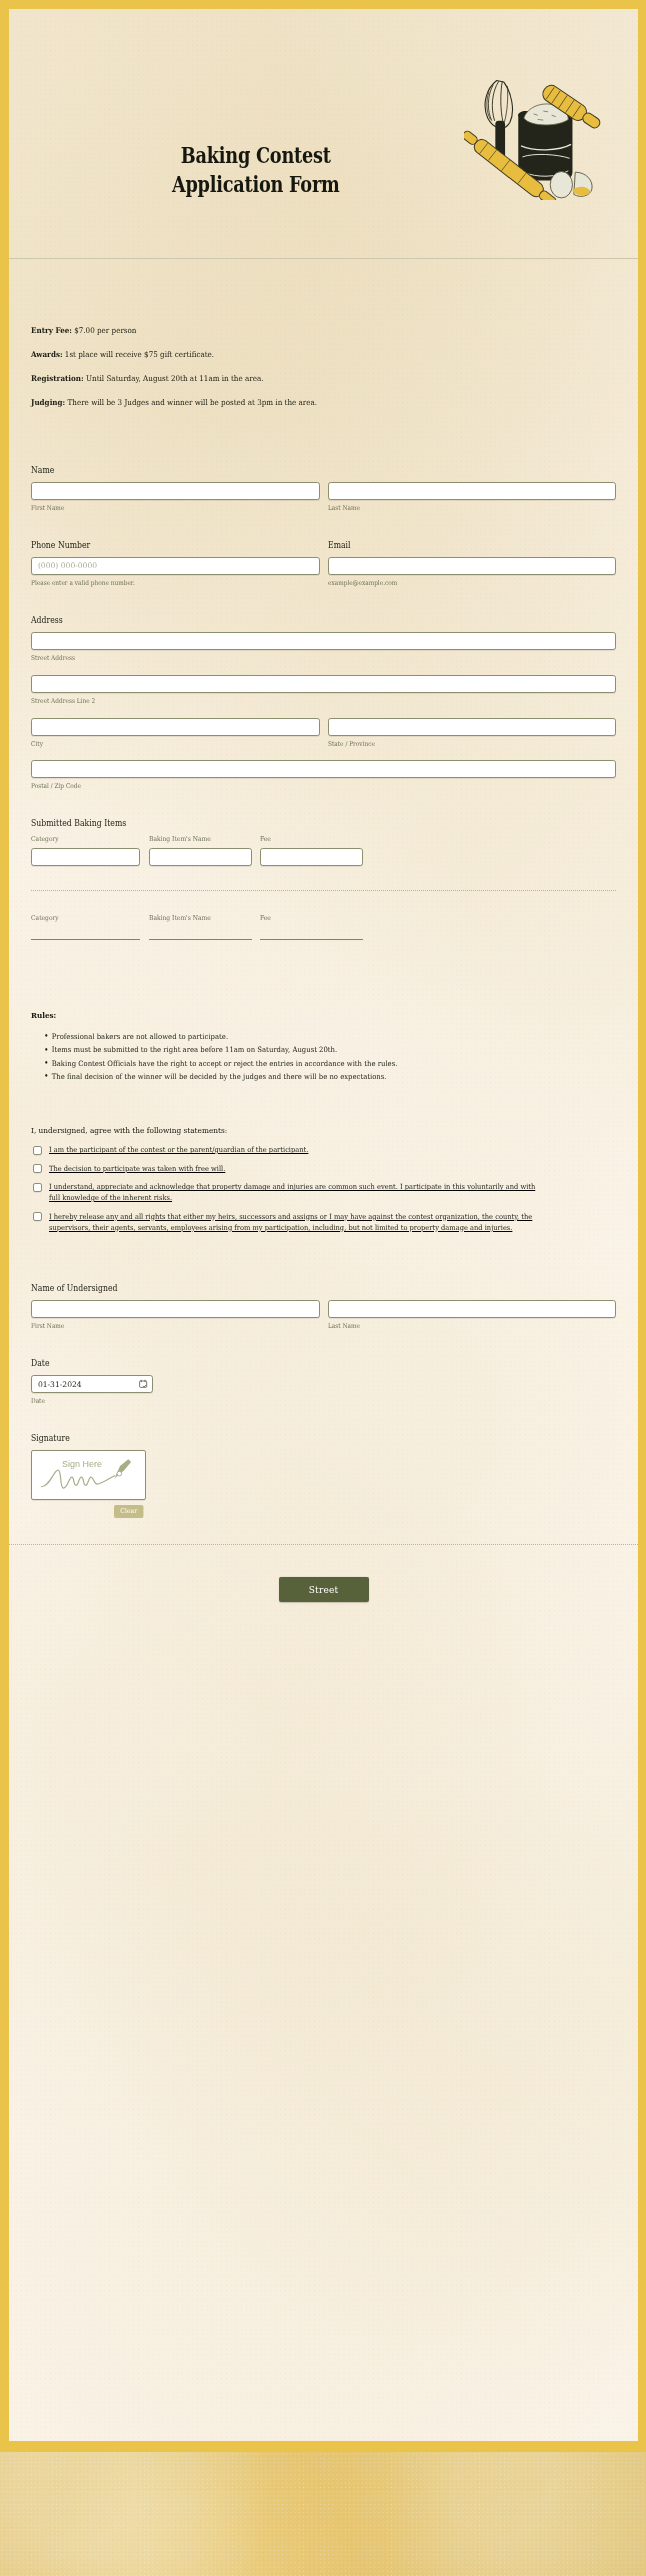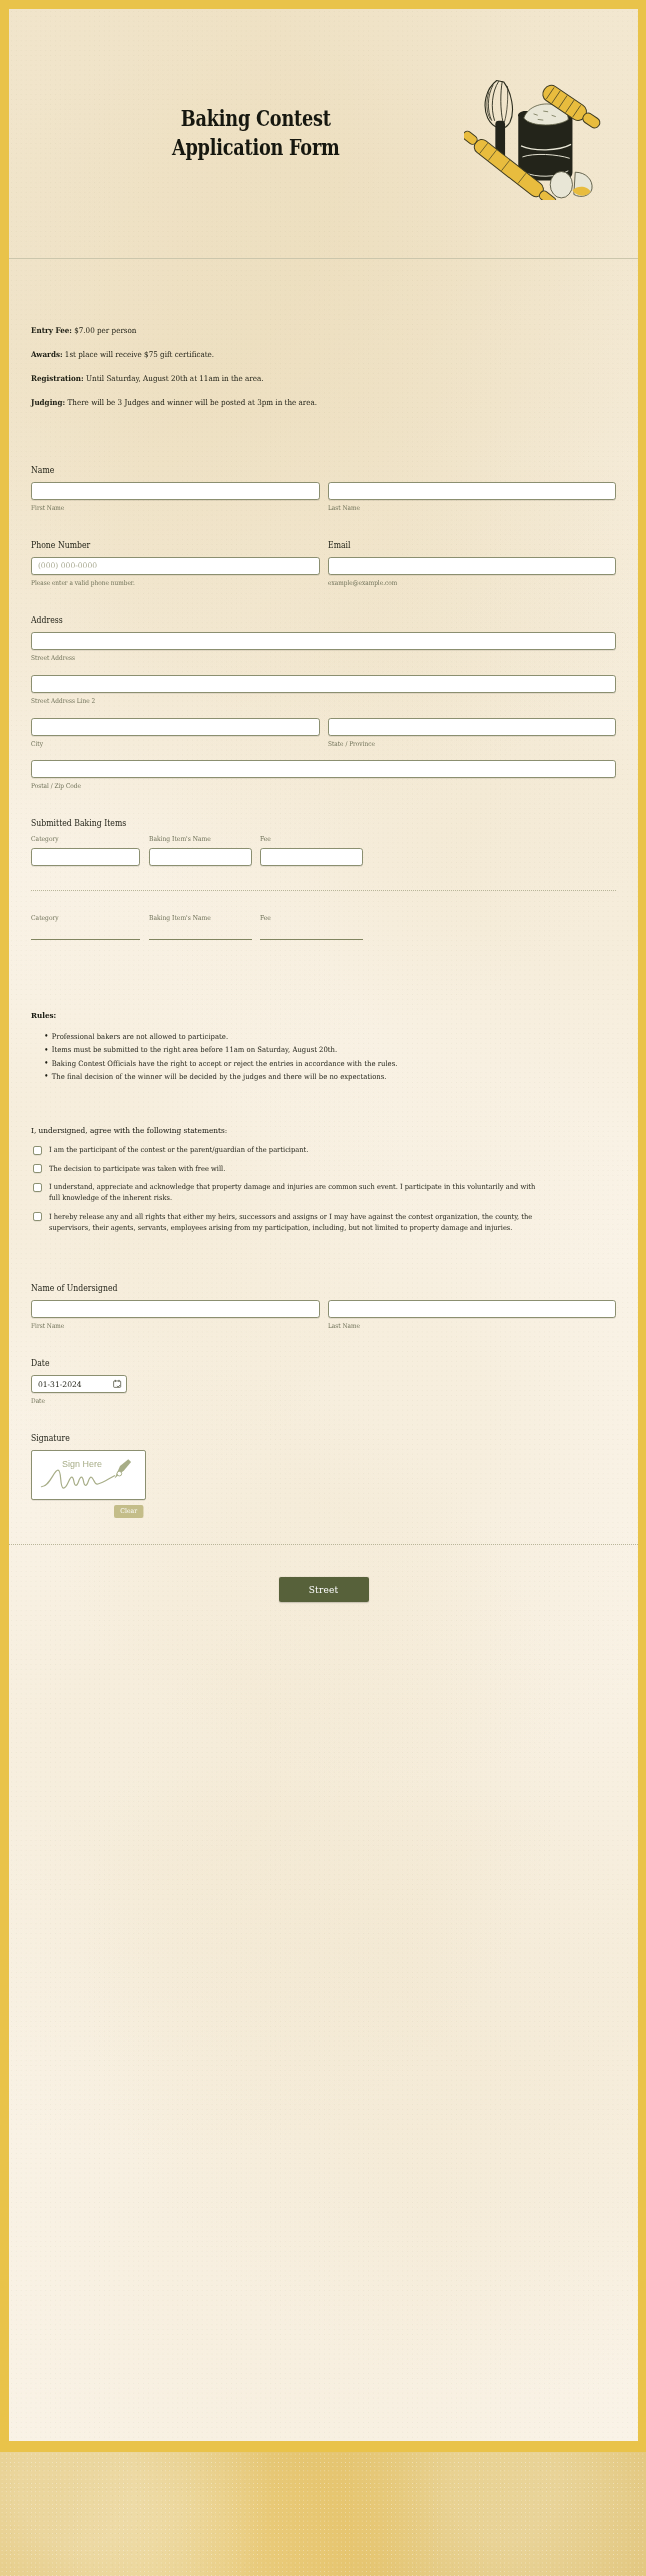--- a/index.html
+++ b/index.html
@@ -63,21 +63,21 @@
   .header {
     position: relative;
     height: 250px;
     display: flex;
     align-items: center;
     padding: 0 12.5px 0 16.7px;
     border-bottom: 0.7px solid #cbc6ac;
   }
   .header-inner {
     display: flex;
-    align-items: center;
+    align-items: flex-end;
     justify-content: space-between;
     width: 100%;
   }
   .title-block {
     flex: 1 1 auto;
     text-align: center;
     padding-left: 21px;
   }
   .form-title {
     font-family: "DejaVu Serif", serif;
@@ -209,42 +209,42 @@
   }
 
   .agree-title {
     font-family: "DejaVu Serif", serif;
     font-size: 8px;
     color: #16170f;
     margin-bottom: 9.7px;
     transform: scaleX(.92);
     transform-origin: left center;
   }
-  .cbrow { display: flex; align-items: flex-start; margin-bottom: 7.6px; }
+  .cbrow { display: flex; align-items: flex-start; margin-bottom: 7.6px; text-decoration: underline; }
   .cbox {
     flex: 0 0 auto;
     width: 9px; height: 9px;
     background: #ffffff;
     border: 0.7px solid #8b8f70;
     border-radius: 2.1px;
     margin: 0.7px 7.6px 0 1.4px;
     box-shadow: 0 0.7px 0 rgba(0,0,0,.08);
   }
   .cbtext {
     font-family: "DejaVu Serif", serif;
     font-size: 7.2px;
     line-height: 1.52;
     color: #1c1d13;
     transform: scaleX(.93);
     transform-origin: left center;
     max-width: 528px;
   }
 
   
-  .date-wrap { position: relative; width: 96px; }
+  .date-wrap { position: relative; width: 122px; }
   .date-wrap .inp { padding-right: 18px; }
   .cal-icon {
     position: absolute;
     right: 5.6px; top: 50%;
     transform: translateY(-50%);
     width: 8.3px; height: 9px;
     color: #3a3c27;
   }
 
   

